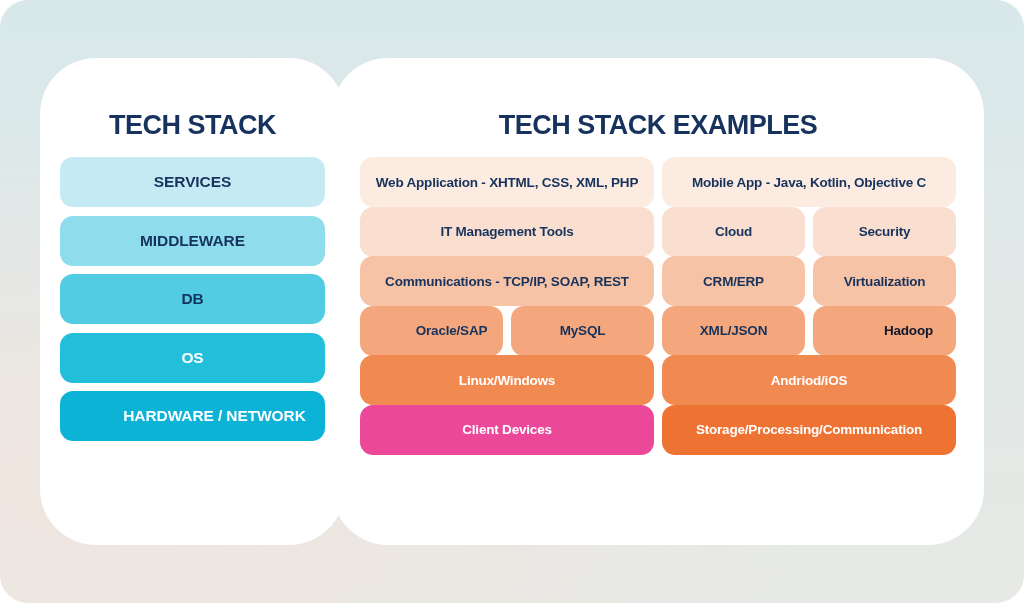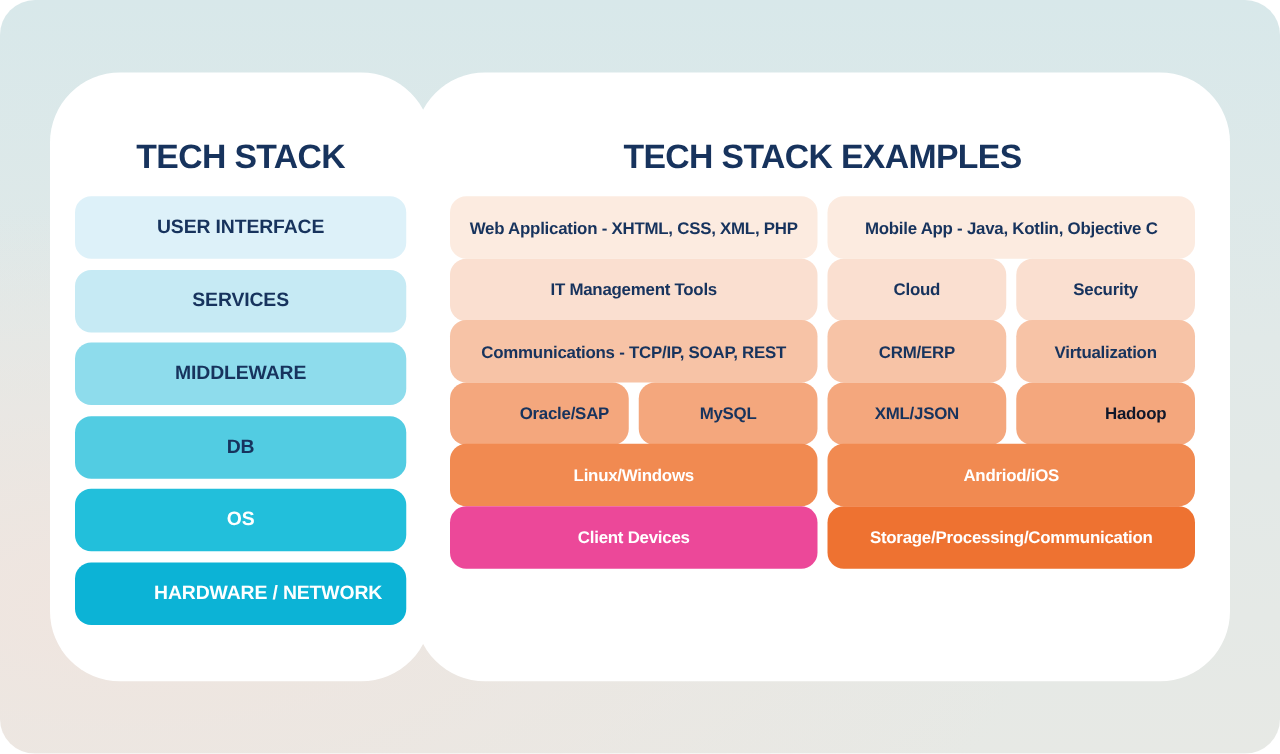--- a/index.html
+++ b/index.html
@@ -72,21 +72,20 @@
   .span-1 { width: calc(25% - 6px); }
 </style>
 </head>
 <body>
 
 <div class="canvas">
 
   <div class="card card-left">
     <h1 class="card-title" style="color: rgb(23, 51, 93);">TECH STACK</h1>
     <div class="rows">
-      <div class="box layer" style="background-color: rgb(221, 241, 249); color: rgb(23, 51, 93);">USER INTERFACE</div>
       <div class="box layer" style="background-color: rgb(198, 234, 244); color: rgb(23, 51, 93);">SERVICES</div>
       <div class="box layer" style="background-color: rgb(142, 220, 236); color: rgb(23, 51, 93);">MIDDLEWARE</div>
       <div class="box layer" style="background-color: rgb(82, 204, 226); color: rgb(23, 51, 93);">DB</div>
       <div class="box layer" style="background-color: rgb(34, 191, 219); color: rgb(255, 255, 255);">OS</div>
       <div class="box layer" style="background-color: rgb(12, 179, 214); color: rgb(255, 255, 255); padding-left: 44px;">HARDWARE / NETWORK</div>
     </div>
   </div>
 
   <div class="card card-right">
     <h1 class="card-title" style="color: rgb(23, 51, 93);">TECH STACK EXAMPLES</h1>

